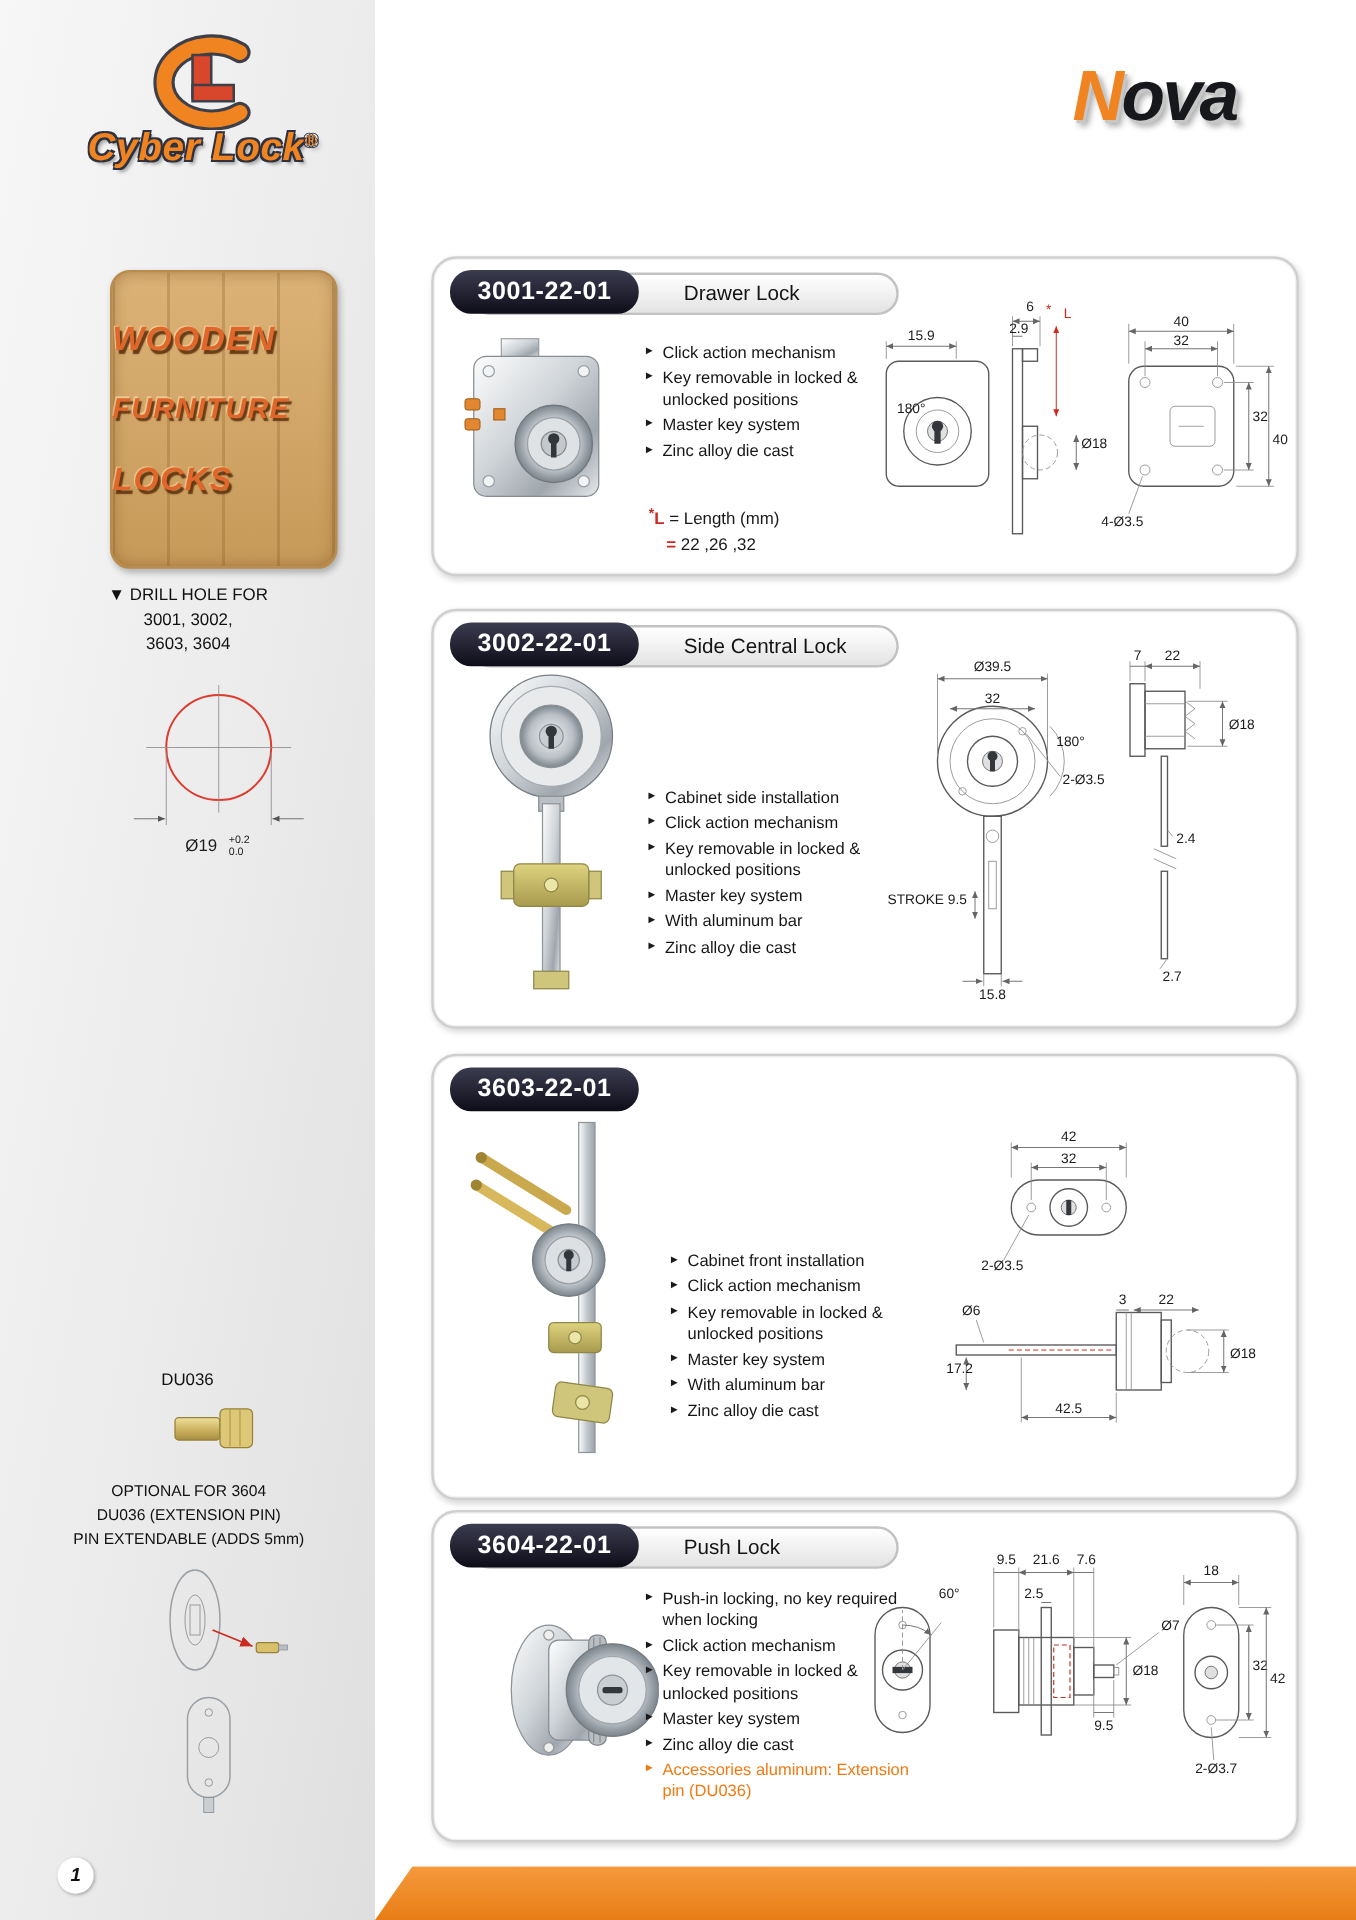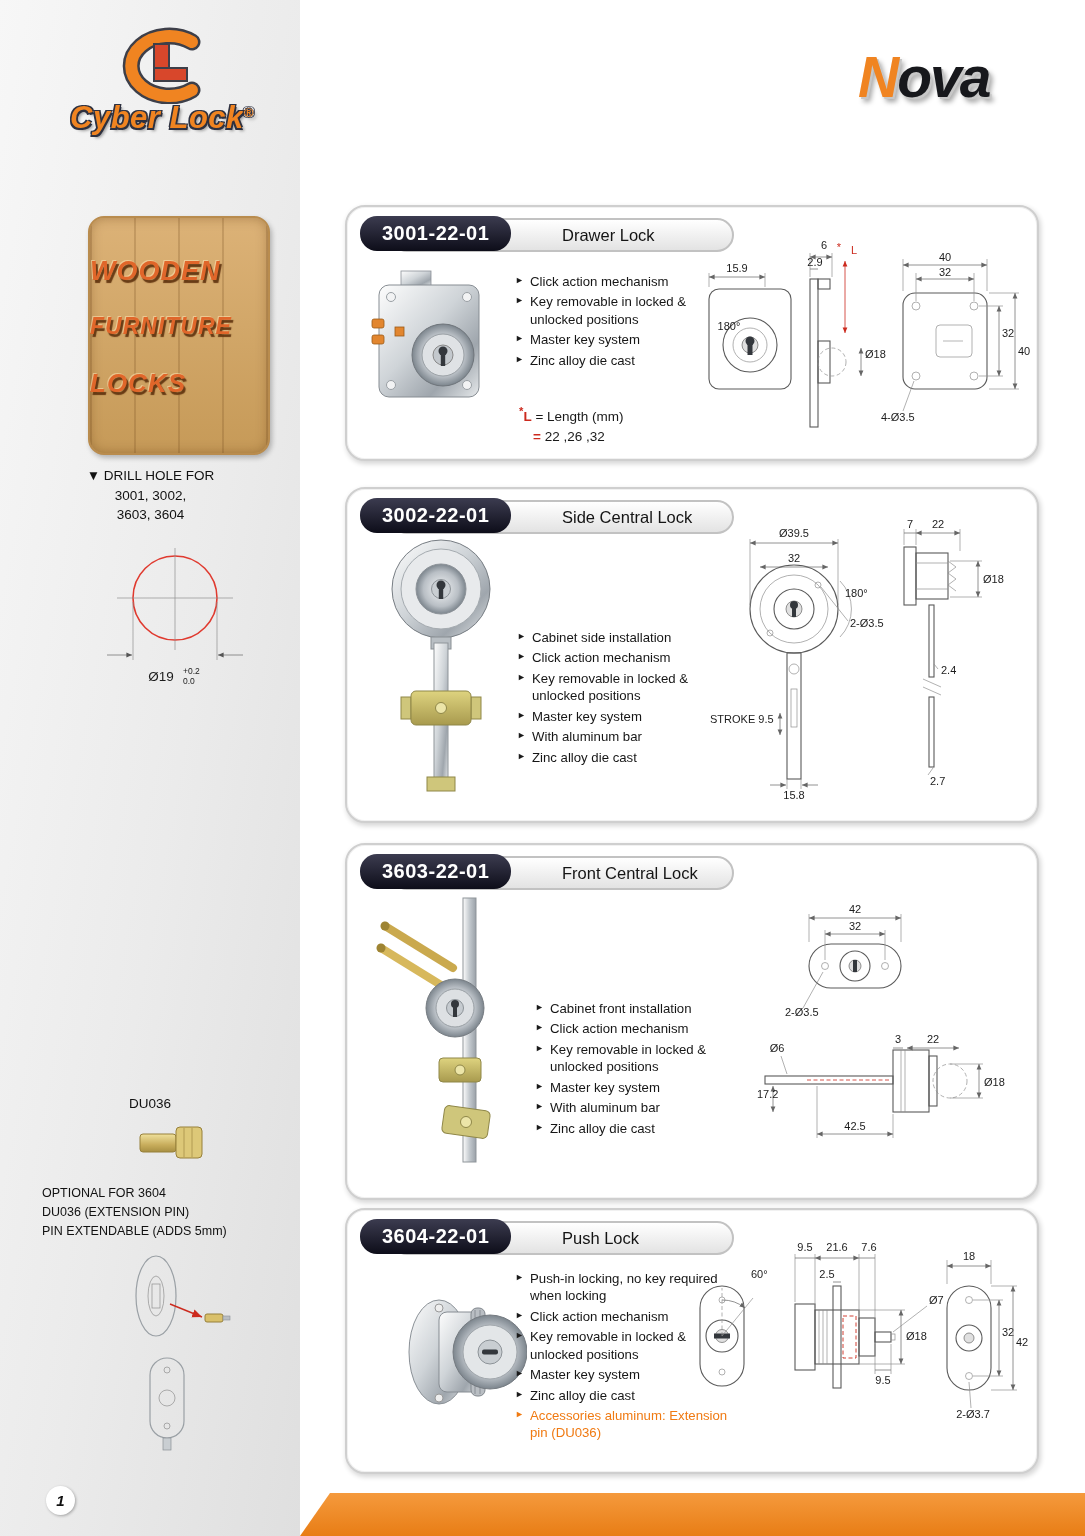--- a/index.html
+++ b/index.html
@@ -18,40 +18,40 @@
     background:linear-gradient(#dcb277,#c69a58),#d2a96a;overflow:hidden;text-align:left;}
   .wood-sign::before{content:"";position:absolute;inset:0;
     background:repeating-linear-gradient(90deg,rgba(110,70,25,.22) 0 2px,rgba(255,255,255,0) 2px 44px);}
   .wood-line{position:relative;font-weight:bold;font-style:italic;letter-spacing:1px;
     color:#e0662a;text-shadow:2px 3px 1px rgba(92,48,12,.9),-1px -1px 0 rgba(255,228,180,.55);}
   .wood-line.l1{margin-top:38px;font-size:27px;}
   .wood-line.l2{margin-top:26px;font-size:23px;}
   .wood-line.l3{margin-top:28px;font-size:26px;}
   .drill-note{position:absolute;left:58px;top:466px;width:185px;text-align:center;font-size:13.5px;color:#111;line-height:1.45;}
   .du-label{position:absolute;left:60px;top:1096px;width:180px;text-align:center;font-size:13.5px;color:#111;}
-  .optional-note{position:absolute;left:42px;top:1184px;width:218px;text-align:left;font-size:12.5px;color:#111;line-height:1.5;}
+  .optional-note{position:absolute;left:42px;top:1184px;width:218px;text-align:center;font-size:12.5px;color:#111;line-height:1.5;}
   .page-num{position:absolute;left:46px;top:1486px;width:29px;height:29px;border-radius:50%;background:#fff;
     box-shadow:1px 1px 3px rgba(0,0,0,.3);text-align:center;line-height:29px;font-size:15px;font-weight:bold;font-style:italic;color:#111;}
 
   
   .nova{position:absolute;left:858px;top:44px;font-size:57px;font-weight:bold;font-style:italic;letter-spacing:-2px;
     text-shadow:2px 2px 0 #c7c7c7,4px 5px 5px rgba(0,0,0,.35);}
   .nova .n{color:#f08421;}
   .nova .rest{color:#17181c;}
 
   
   .orange-bar{position:absolute;left:300px;top:1493px;width:785px;height:43px;
     background:linear-gradient(#f59a3d,#e87d15);clip-path:polygon(30px 0,100% 0,100% 100%,0 100%);}
 
   
   .card{position:absolute;left:345px;width:690px;background:#fff;border:2px solid #cfcfcf;border-radius:20px;
     box-shadow:inset 0 0 0 1px #f1f1f1,1.5px 2.5px 5px rgba(0,0,0,.16);}
   .c1{top:205px;height:252px;} .c2{top:487px;height:332px;} .c3{top:843px;height:353px;} .c4{top:1208px;height:262px;}
   .chead{position:absolute;top:9px;left:13px;height:34px;width:560px;}
-  .capsule{position:absolute;left:30px;top:2px;width:340px;height:30px;border:2px solid #c2c2c2;border-radius:17px;
+  .capsule{position:absolute;left:15px;top:2px;width:340px;height:30px;border:2px solid #c2c2c2;border-radius:17px;
     background:linear-gradient(#ffffff,#e3e3e3);}
   .ctitle{position:absolute;left:170px;top:0;line-height:30px;font-size:16.5px;color:#141414;white-space:nowrap;}
   .badge{position:absolute;left:0;top:0;height:35px;padding:0 22px;border-radius:17px;
     background:linear-gradient(180deg,#3c3c50,#0d0d19);color:#fff;font-weight:bold;font-size:20px;line-height:34px;letter-spacing:.5px;}
   .features{position:absolute;margin:0;padding:0;list-style:none;font-size:13.2px;color:#161616;}
   .features li{position:relative;padding-left:15px;margin:0 0 3px 0;line-height:1.32;}
   .features li::before{content:"►";position:absolute;left:0;top:2px;font-size:9px;color:#1a1a1a;}
   .features li.accent{color:#f07a12;}
   .features li.accent::before{color:#f07a12;}
   .f1{left:168px;top:66px;width:196px;}
@@ -392,23 +392,20 @@
       <rect x="247" y="180" width="5" height="70" class="ol"></rect>
       <line x1="256" y1="152" x2="252" y2="147" class="tn"></line>
       <text x="259" y="157" class="dt dts">2.4</text>
       <line x1="246" y1="258" x2="251" y2="251" class="tn"></line>
       <text x="248" y="268" class="dt dts">2.7</text>
     </svg>
   </section>
 
   <section class="card c3">
     <div class="chead">
-      <div class="capsule">
-        <span class="ctitle">Front Central Lock</span>
-      </div>
       <div class="badge"><span>3603-22-01</span></div>
     </div>
 
     <svg style="position:absolute;left:20px;top:45px;" width="165" height="285" viewBox="0 0 165 285">
       <defs>
         <linearGradient id="p3a" x1="0" y1="0" x2="1" y2="0">
             <stop offset="0" stop-color="#fdfdfd"></stop>
             <stop offset=".5" stop-color="#c3c9ce"></stop>
             <stop offset="1" stop-color="#9aa1a8"></stop>
           </linearGradient>

